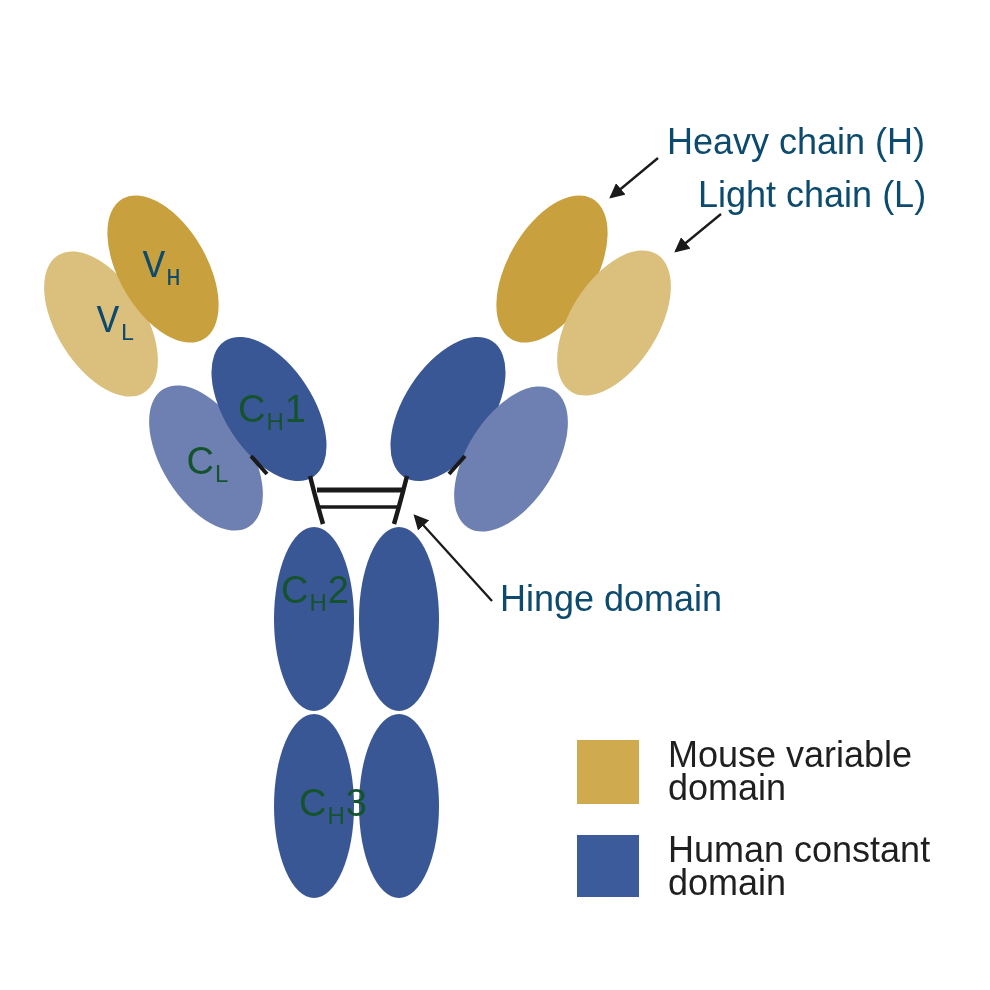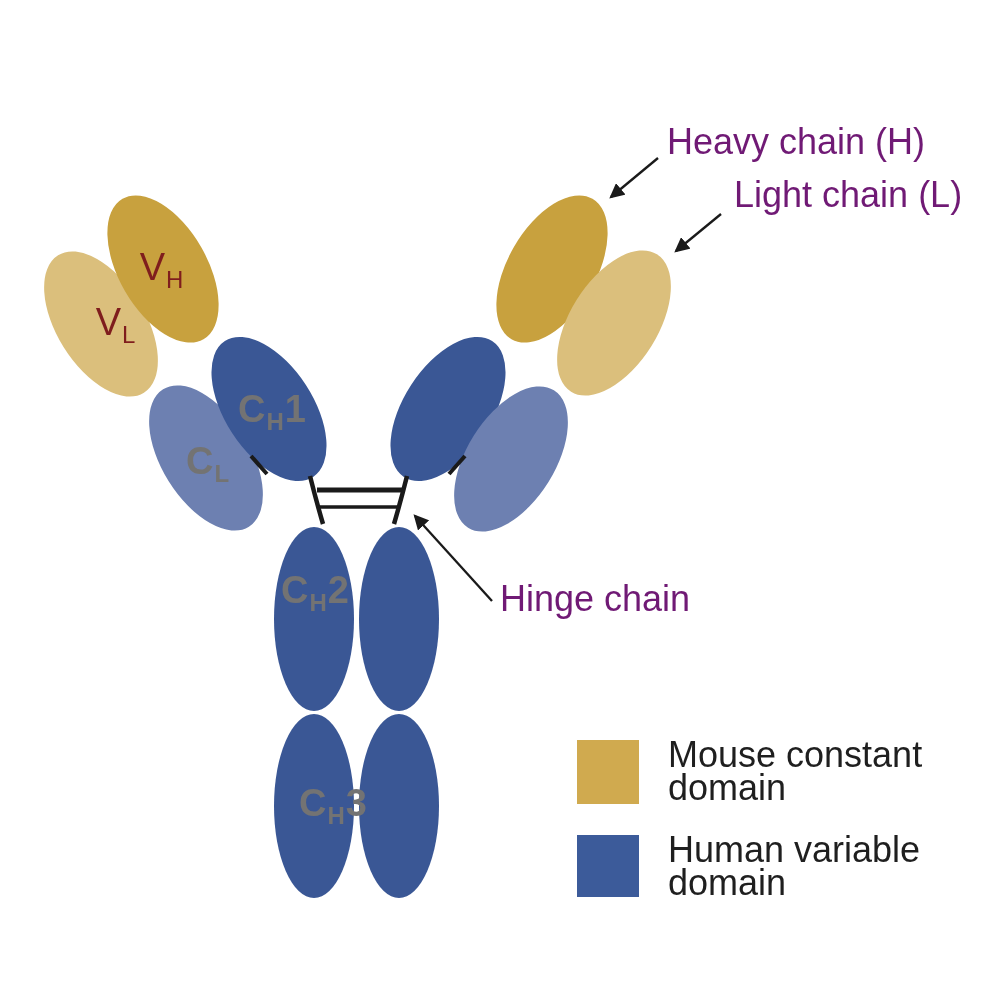--- a/index.html
+++ b/index.html
@@ -19,27 +19,27 @@
     white-space:nowrap;
     letter-spacing:0px;
   }
   .domain-label .sub{
     font-size:24px;
     position:relative;
     top:8px;
     margin-left:1px;
     margin-right:1px;
   }
-  .label-dark{color:#7f1d1d;}
-  .label-light{color:#737373;font-weight:bold;}
+  .label-dark{color:#0c4a6e;font-family:Liberation Mono, monospace;}
+  .label-light{color:#14532d;}
   .anno{
     position:absolute;
     font-size:36px;
     line-height:40px;
-    color:#701a75;
+    color:#0c4a6e;
     white-space:nowrap;
   }
   .legend-item{
     position:absolute;
     display:flex;
     align-items:flex-start;
   }
   .legend-swatch{display:block;flex:0 0 auto;}
   .legend-text{
     font-size:36px;
@@ -97,31 +97,31 @@
   <div class="domain-label label-light" style="left:208px;top:461px"><span>C</span><span class="sub">L</span><span></span></div>
 
   <div class="domain-label label-light" style="left:272px;top:409px"><span>C</span><span class="sub">H</span><span>1</span></div>
 
   <div class="domain-label label-light" style="left:315px;top:590px"><span>C</span><span class="sub">H</span><span>2</span></div>
 
   <div class="domain-label label-light" style="left:333px;top:803px"><span>C</span><span class="sub">H</span><span>3</span></div>
 
   <div class="anno" style="left:667px;top:122px">Heavy chain (H)</div>
 
-  <div class="anno" style="left:734px;top:175px">Light chain (L)</div>
+  <div class="anno" style="left:698px;top:175px">Light chain (L)</div>
 
-  <div class="anno" style="left:500px;top:579px">Hinge chain</div>
+  <div class="anno" style="left:500px;top:579px">Hinge domain</div>
 
   <div class="legend-item" style="left:577px;top:740px">
     <svg class="legend-swatch" width="62" height="64">
       <rect x="0" y="0" width="62" height="64" fill="#D0AA4F"></rect>
     </svg>
-    <div class="legend-text"><span>Mouse constant</span><br><span>domain</span></div>
+    <div class="legend-text"><span>Mouse variable</span><br><span>domain</span></div>
   </div>
 
   <div class="legend-item" style="left:577px;top:835px">
     <svg class="legend-swatch" width="62" height="62">
       <rect x="0" y="0" width="62" height="62" fill="#3C5B9A"></rect>
     </svg>
-    <div class="legend-text"><span>Human variable</span><br><span>domain</span></div>
+    <div class="legend-text"><span>Human constant</span><br><span>domain</span></div>
   </div>
 
 </div>
 
 </body></html>

